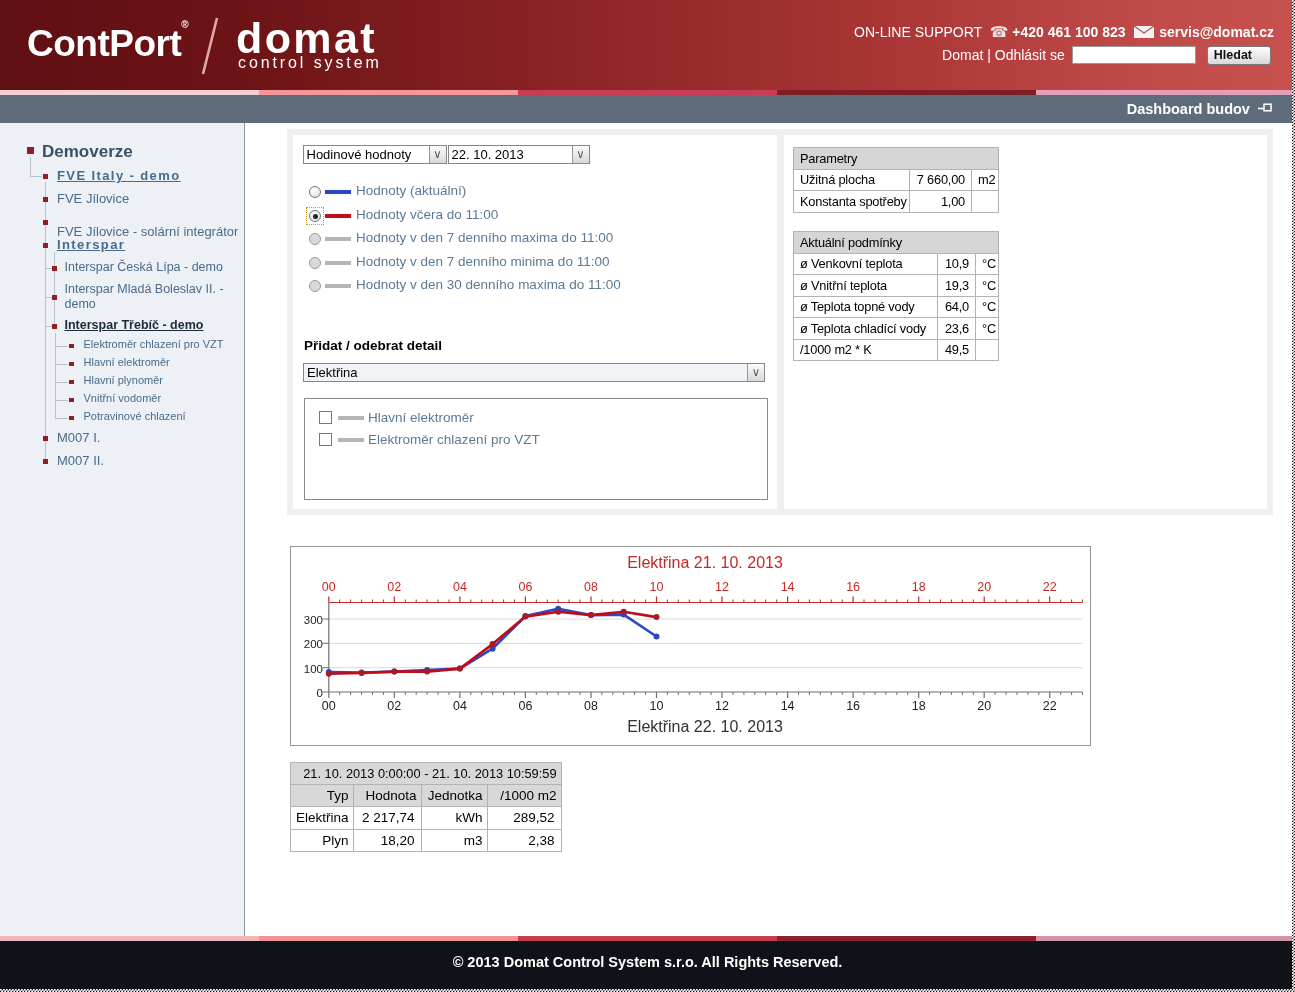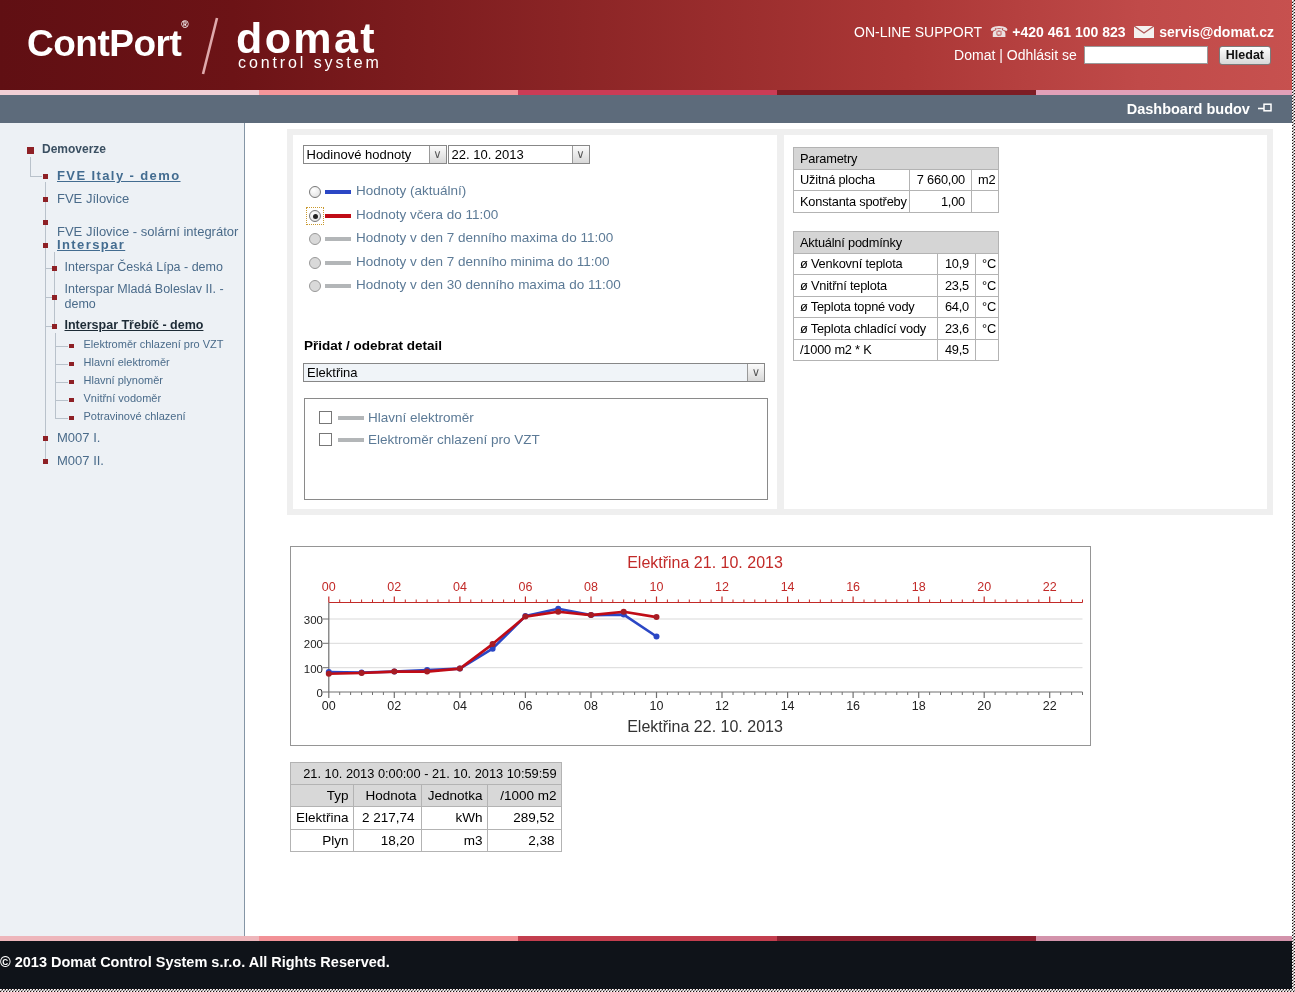--- a/index.html
+++ b/index.html
@@ -7,21 +7,21 @@
 
 #hdr{left:0;top:0;width:1295px;height:90px;background:linear-gradient(90deg,#600f13 0%,#6c1316 18%,#8c2526 45%,#ab3736 70%,#c04a49 88%,#c7514f 100%)}
 #logo1{left:27px;top:23px;color:#fff;font-size:37px;font-weight:bold;letter-spacing:-0.5px}
 #logo1 sup{font-size:10px;position:relative;top:-15px;left:0px}
 #slash{left:198px;top:17px;width:24px;height:58px}
 #logo2{left:236px;top:14px;color:#fff;font-size:43px;font-weight:bold;letter-spacing:2.4px}
 #logo3{left:238px;top:54px;color:#fff;font-size:16px;letter-spacing:2.9px}
 #sup1{right:21px;top:23px;color:#fff;font-size:14px;text-align:right}
 #sup2{right:24px;top:47px;color:#fff;font-size:14px;height:22px}
 .sinp{display:inline-block;vertical-align:middle;width:124px;height:18px;background:#fff;border:1px solid #999;margin-left:7px;margin-top:-2px}
-.sbtn{display:inline-block;vertical-align:middle;margin-left:11px;margin-top:-2px;background:linear-gradient(#fefefe,#d8d8d8);border:1px solid #7b7b7b;border-radius:3px;color:#111;font-size:12.5px;font-weight:bold;padding:1px 6px 2px 6px}
+.sbtn{display:inline-block;vertical-align:middle;margin-left:11px;margin-top:-2px;background:linear-gradient(#fefefe,#d8d8d8);border:1px solid #7b7b7b;border-radius:3px;color:#111;font-size:12.5px;font-weight:bold;padding:1px 18px 2px 6px}
 
 .strip{left:0;width:1295px;height:4.5px;font-size:0}
 .strip i{display:inline-block;height:4.5px;width:259px}
 
 #crumb{left:0;top:94.5px;width:1295px;height:28.5px;background:#5d6b7b;color:#fff}
 #crumb .l{position:absolute;left:5px;top:7px;font-size:14px;font-weight:bold;letter-spacing:0.2px}
 #crumb .r{position:absolute;right:23px;top:6px;font-size:14.5px;font-weight:bold}
 
 #side{left:0;top:123px;width:245px;height:813px;background:#edf1f5;border-right:1.5px solid #8495a5}
 .tl{position:absolute;background:#b9c2cb}
@@ -46,21 +46,21 @@
 .ptab .num{text-align:right;padding-right:6px}
 
 #chart{left:289.5px;top:545.5px;width:801px;height:200px;border:1px solid #959595;background:#fff}
 
 #btab{left:289.5px;top:761.5px}
 #btab td,#btab th{border:1px solid #b3b3b3;padding:0 4px 0 5px;height:22.4px;font-weight:normal;text-align:right;font-size:13.5px;white-space:nowrap;overflow:hidden}
 #btab .hd{background:#d8d8d8}
 #btab .num{text-align:right;padding-right:6px}
 
 #fstrip{top:936px}
-#foot{left:0;top:940.5px;width:1295px;height:48.5px;background:#0f1319;color:#fff;text-align:left;font-size:14.5px;font-weight:bold;line-height:43px}
+#foot{left:0;top:940.5px;width:1295px;height:48.5px;background:#0f1319;color:#fff;text-align:center;font-size:14.5px;font-weight:bold;line-height:43px}
 
 #jagr{left:1292px;top:0;width:3px;height:992px;background-color:#fff;background-image:linear-gradient(45deg,#221111 25%,transparent 25%,transparent 75%,#221111 75%),linear-gradient(45deg,#221111 25%,transparent 25%,transparent 75%,#221111 75%);background-size:3px 3px;background-position:0 0,1.5px 1.5px;z-index:50}
 #jagb{left:0;top:989px;width:1295px;height:3px;background-color:#fff;background-image:linear-gradient(45deg,#221111 25%,transparent 25%,transparent 75%,#221111 75%),linear-gradient(45deg,#221111 25%,transparent 25%,transparent 75%,#221111 75%);background-size:3px 3px;background-position:0 0,1.5px 1.5px;z-index:50}
 </style></head>
 <body>
 <div class="abs" id="hdr"></div>
 <div class="abs" id="logo1">ContP<span id="oo">o</span>rt<sup>®</sup></div>
 <svg class="abs" id="slash" viewBox="0 0 24 58">
     <line x1="19" y1="1" x2="5" y2="57" stroke="#dfa9ab" stroke-width="2.6"></line>
   </svg>
@@ -86,21 +86,21 @@
 <div class="tl" style="left:46px;top:268px;width:7px;height:1px"></div>
 <div class="tl" style="left:46px;top:297px;width:7px;height:1px"></div>
 <div class="tl" style="left:46px;top:326px;width:7px;height:1px"></div>
 <div class="tl" style="left:55px;top:333px;width:1px;height:85px"></div>
 <div class="tl" style="left:55px;top:346px;width:13px;height:1px"></div>
 <div class="tl" style="left:55px;top:364px;width:13px;height:1px"></div>
 <div class="tl" style="left:55px;top:382px;width:13px;height:1px"></div>
 <div class="tl" style="left:55px;top:400px;width:13px;height:1px"></div>
 <div class="tl" style="left:55px;top:418px;width:13px;height:1px"></div>
 <div class="blt" style="left:27px;top:146.5px;width:7px;height:7px"></div>
-<div class="ti" style="left:42px;font-size:12px;font-weight:bold;color:#3b5062;top:142px">Demoverze</div>
+<div class="ti" style="left:42px;font-size:17px;font-weight:bold;color:#3b5062;top:142px">Demoverze</div>
 <div class="blt" style="left:43px;top:173.5px;width:5px;height:5px"></div>
 <div class="ti" style="left:57px;font-size:13px;font-weight:bold;text-decoration:underline;letter-spacing:1.4px;color:#436c90;top:168px">FVE Italy - demo</div>
 <div class="blt" style="left:43px;top:196.5px;width:5px;height:5px"></div>
 <div class="ti" style="left:57px;font-size:13px;top:191px">FVE Jílovice</div>
 <div class="blt" style="left:43px;top:219.5px;width:5px;height:5px"></div>
 <div class="ti" style="left:57px;font-size:13px;top:224px">FVE Jílovice - solární integrátor</div>
 <div class="blt" style="left:43px;top:242.5px;width:5px;height:5px"></div>
 <div class="ti" style="left:57px;font-size:13px;font-weight:bold;text-decoration:underline;letter-spacing:1.4px;color:#436c90;top:237px">Interspar</div>
 <div class="blt" style="left:51.5px;top:265.5px;width:5px;height:5px"></div>
 <div class="ti" style="left:64.5px;font-size:12.5px;top:260px">Interspar Česká Lípa - demo</div>
@@ -185,21 +185,21 @@
       <tr>
         <td class="hd" colspan="3">Aktuální podmínky</td>
       </tr>
 <tr>
         <td>ø Venkovní teplota</td>
         <td class="num">10,9</td>
         <td>°C</td>
       </tr>
 <tr>
         <td>ø Vnitřní teplota</td>
-        <td class="num">23,5</td>
+        <td class="num">19,3</td>
         <td>°C</td>
       </tr>
 <tr>
         <td>ø Teplota topné vody</td>
         <td class="num">64,0</td>
         <td>°C</td>
       </tr>
 <tr>
         <td>ø Teplota chladící vody</td>
         <td class="num">23,6</td>

